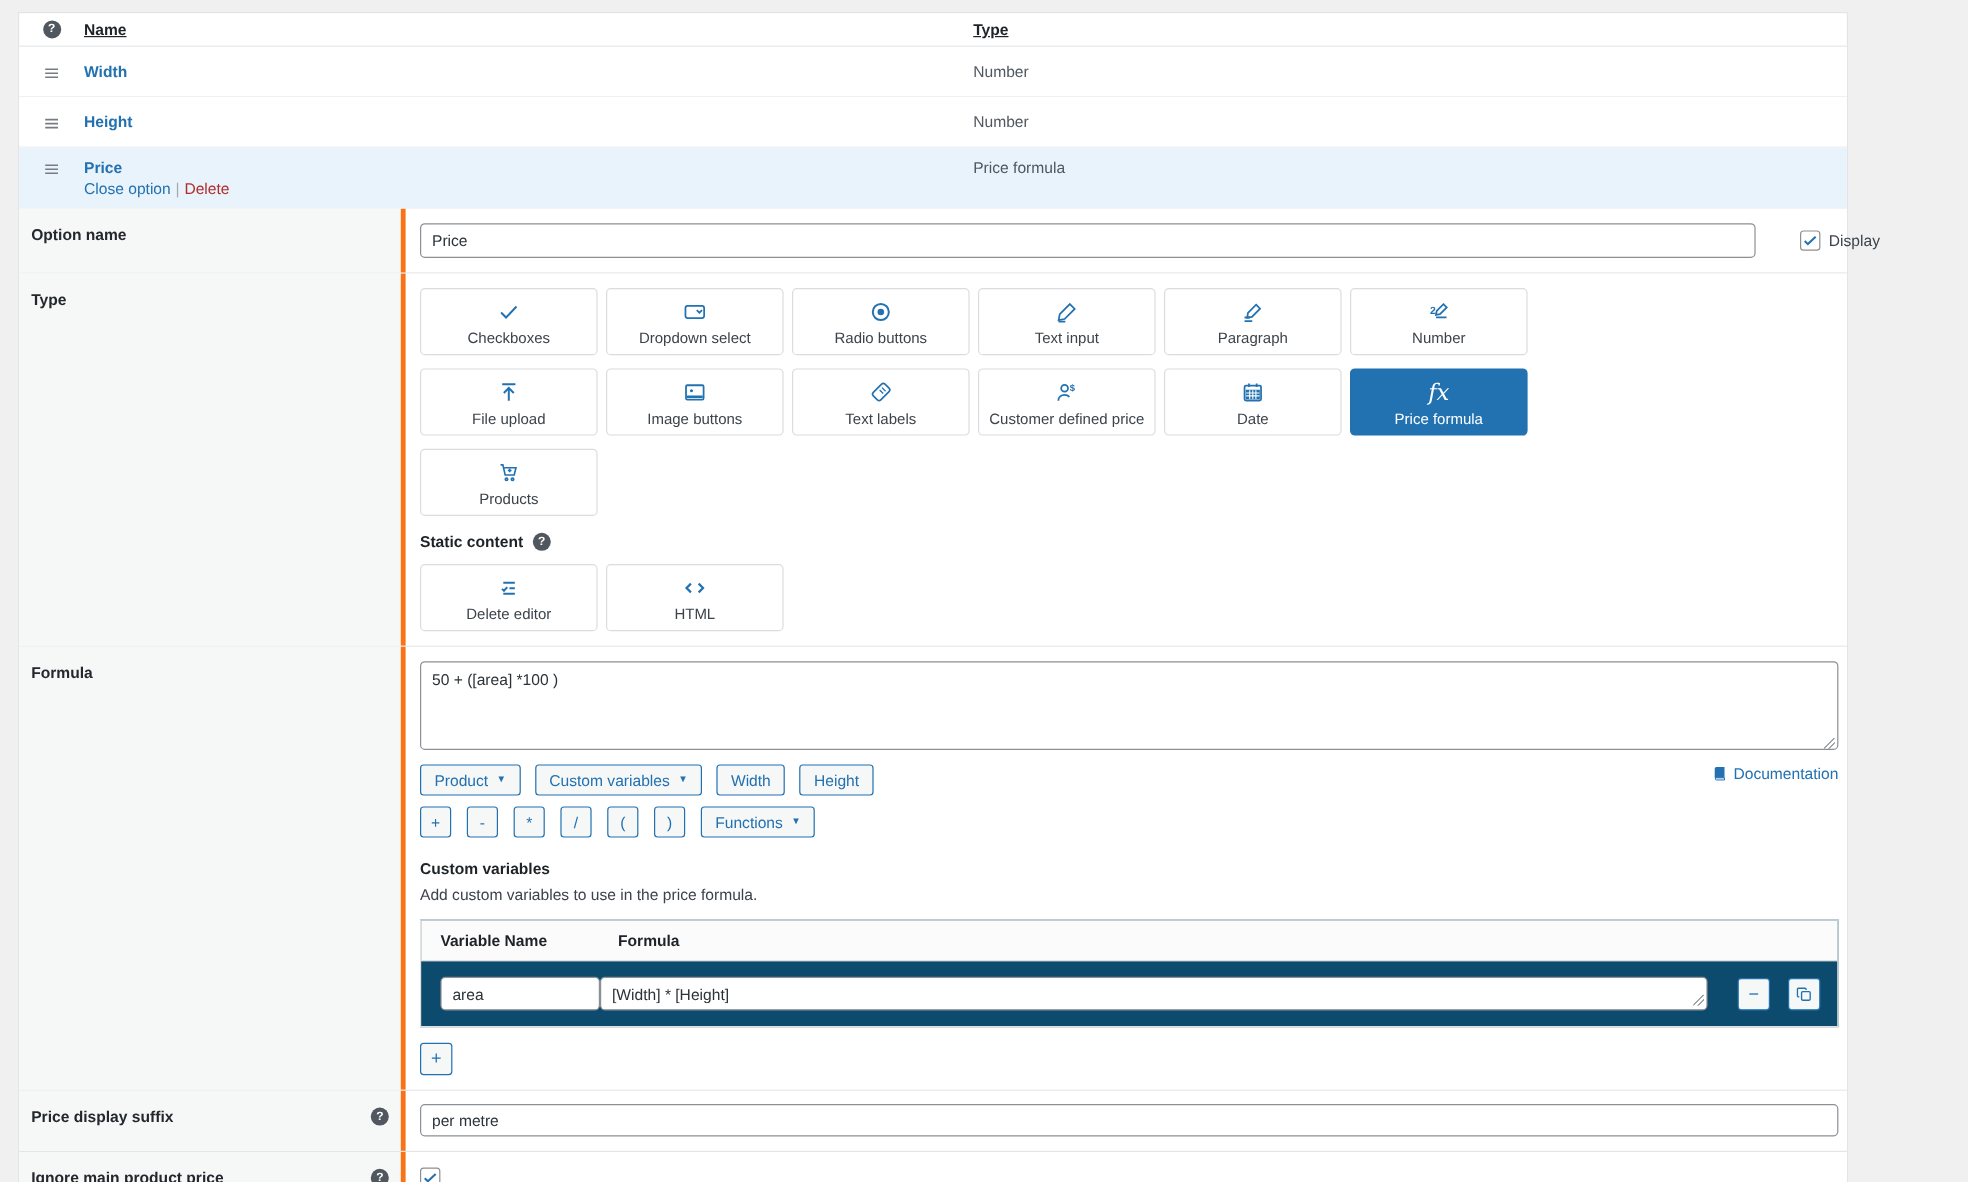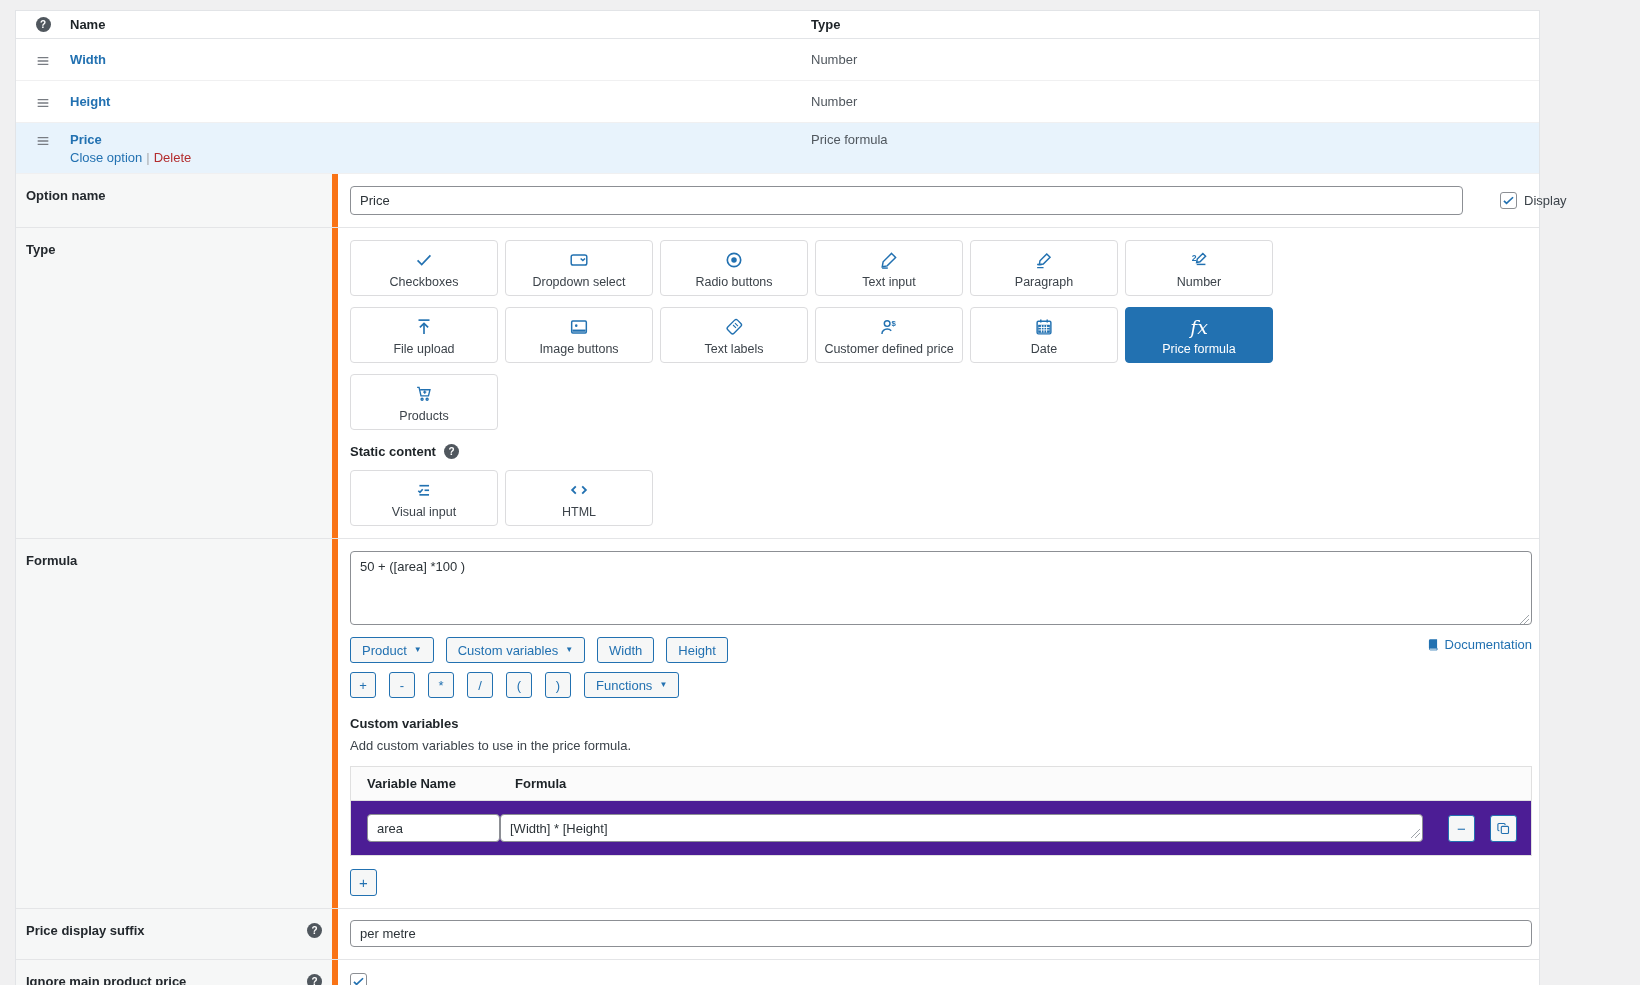--- a/index.html
+++ b/index.html
@@ -11,31 +11,31 @@
 
   
   .opt-head{ display:flex; align-items:center; height:28px; border-bottom:1px solid #e2e4e7;
     font-weight:bold; color:#1d2327; }
   .opt-row{ display:flex; border-bottom:1px solid #f0f0f1; background:#fff; }
   .opt-row.selected{ background:#e8f3fc; }
   .col-handle{ width:54px; display:flex; justify-content:center; align-items:flex-start; padding-top:14px; }
   .opt-head .col-handle{ padding-top:0; align-items:center; }
   .col-name{ width:741px; padding:13px 0; }
   .col-type{ flex:1; padding:13px 0; color:#50575e; }
-  .opt-head .col-name,.opt-head .col-type{ padding:0; }
+  .opt-head .col-name,.opt-head .col-type{ padding:0;text-decoration:underline; }
   .name-link{ color:#2271b1; font-weight:bold; text-decoration:none; cursor:pointer; }
   .row-actions{ margin-top:3px; font-size:13px; }
   .row-actions .lnk{ color:#2271b1; cursor:pointer; text-decoration:none; }
   .row-actions .sep{ color:#a7aaad; margin:0 4px; }
   .row-actions .lnk.danger{ color:#b32d2e; }
   .drag{ color:#787c82; }
 
   
   .form-row{ display:flex; border-bottom:1px solid #e4e5e7; background:#fff; }
-  .form-label{ width:322px; min-width:322px; background:#f6f7f7; border-right:6px solid #f97316;
+  .form-label{ width:322px; min-width:322px; background:#f6f7f7; border-right:4px solid #f97316;
     padding:14px 10px 14px 10px; font-weight:bold; color:#23282d;
     display:flex; justify-content:space-between; align-items:flex-start; gap:8px;text-align:right; }
   .form-content{ flex:1; padding:12px; }
 
   .help{ width:15px; height:15px; min-width:15px; border-radius:50%; background:#50575e; color:#fff;
     font-size:10px; font-weight:bold; display:inline-flex; align-items:center; justify-content:center;
     line-height:1; }
 
   input.text, textarea.text{ border:1px solid #8c8f94; border-radius:4px; padding:4px 9px;
     font-family:"Liberation Sans",sans-serif; font-size:13px; color:#2c3338; background:#fff; }
@@ -75,21 +75,21 @@
   .formula-wrap{ position:relative; width:1182px; }
   textarea.formula{ width:1182px; height:74px; resize:none; line-height:1.4; padding:6px 9px; }
   .grip{ position:absolute; right:3px; bottom:4px; width:9px; height:9px;
     background:linear-gradient(135deg,transparent 45%,#a0a5aa 45%,#a0a5aa 52%,transparent 52%,transparent 68%,#a0a5aa 68%,#a0a5aa 75%,transparent 75%); }
   .formula-toolbar{ display:flex; justify-content:space-between; align-items:flex-start; margin-top:9px; width:1182px; }
   .btn-group{ display:flex; gap:12px; }
   .doc-link{ display:inline-flex; align-items:flex-end; gap:5px; color:#2271b1; cursor:pointer; text-decoration:none; }
   .ops{ display:flex; gap:13px; margin-top:9px; }
   .cv-heading{ margin-top:18px; font-weight:bold; color:#1d2327; }
   .cv-desc{ margin-top:7px; color:#3c434a; }
-  .cv-table{ width:1182px; border:1px solid #e0e0e0; margin-top:13px; background:#4c1d95; }
+  .cv-table{ width:1182px; border:1px solid #e0e0e0; margin-top:13px; background:#0c4a6e; }
   .cv-head{ display:flex; background:#fbfbfb; border-bottom:1px solid #e0e0e0; padding:9px 16px;
     font-weight:bold; color:#1d2327; }
   .cv-head .c1{ width:148px; }
   .cv-row{ display:flex; align-items:center; padding:13px 14px 13px 16px; }
   .cv-row .var-input{ width:133px; height:28px; }
   .cv-formula-wrap{ position:relative; width:923px; }
   .cv-formula-wrap input{ width:100%; height:28px; }
   .cv-row .row-btns{ margin-left:auto; display:flex; gap:15px; }
   .add-btn{ margin-top:13px; }
 
@@ -319,21 +319,21 @@
         <div class="cards">
           <div class="type-card">
             <span class="card-icon">
               <svg width="24" height="22" viewBox="0 0 24 24" fill="none" stroke="currentColor" stroke-width="1.8">
                   <path d="M7 7.3h10.5"></path>
                   <path d="M5.8 12.8l1.8 1.7 3-3.3"></path>
                   <path d="M12.6 12.3h4.9"></path>
                   <path d="M7 17.3h10.5"></path>
                 </svg>
             </span>
-            <span class="card-label">Visual input</span>
+            <span class="card-label">Delete editor</span>
           </div>
           <div class="type-card">
             <span class="card-icon">
               <svg width="26" height="22" viewBox="0 0 26 24" fill="none" stroke="currentColor" stroke-width="2">
                   <path d="M9.5 8L5.5 12l4 4"></path>
                   <path d="M16.5 8l4 4-4 4"></path>
                 </svg>
             </span>
             <span class="card-label">HTML</span>
           </div>

